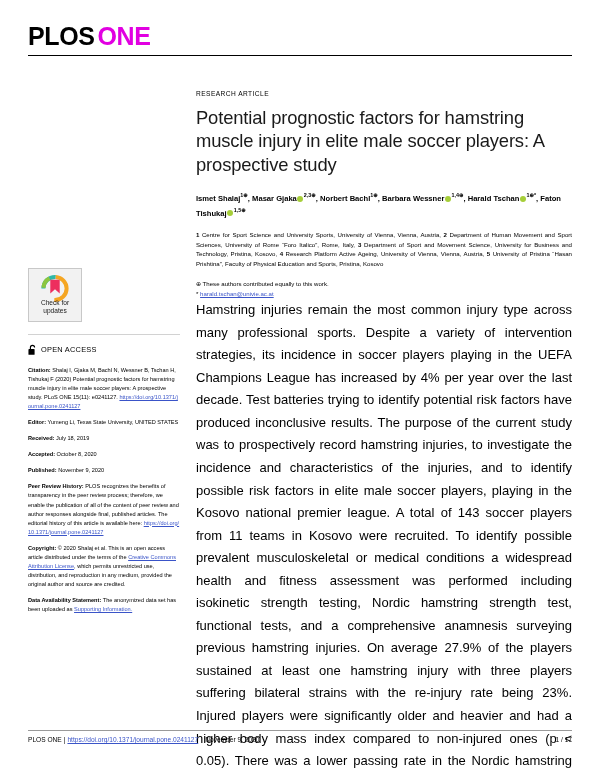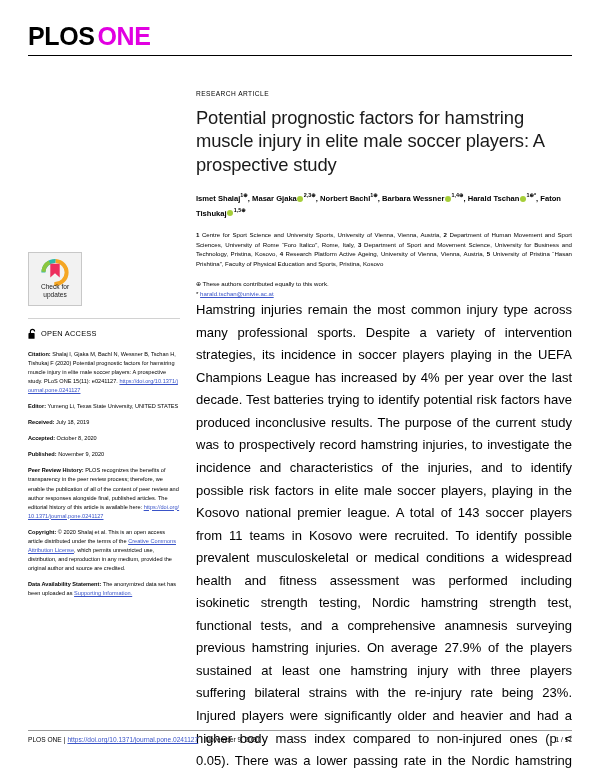--- a/index.html
+++ b/index.html
@@ -41,21 +41,21 @@
   .masthead-rule {
     margin-top: 6px;
     border-bottom: 1.4px solid #000000;
     width: 544px;
   }
 
   
   .sidebar {
     position: absolute;
     left: 28px;
-    top: 252px;
+    top: 268px;
     width: 152px;
     font-size: 5.6px;
     line-height: 1.62;
     color: #000;
     text-align: left;
   }
   .crossmark {
     width: 54px;
     height: 54px;
     border: 1px solid #c8c8c8;

